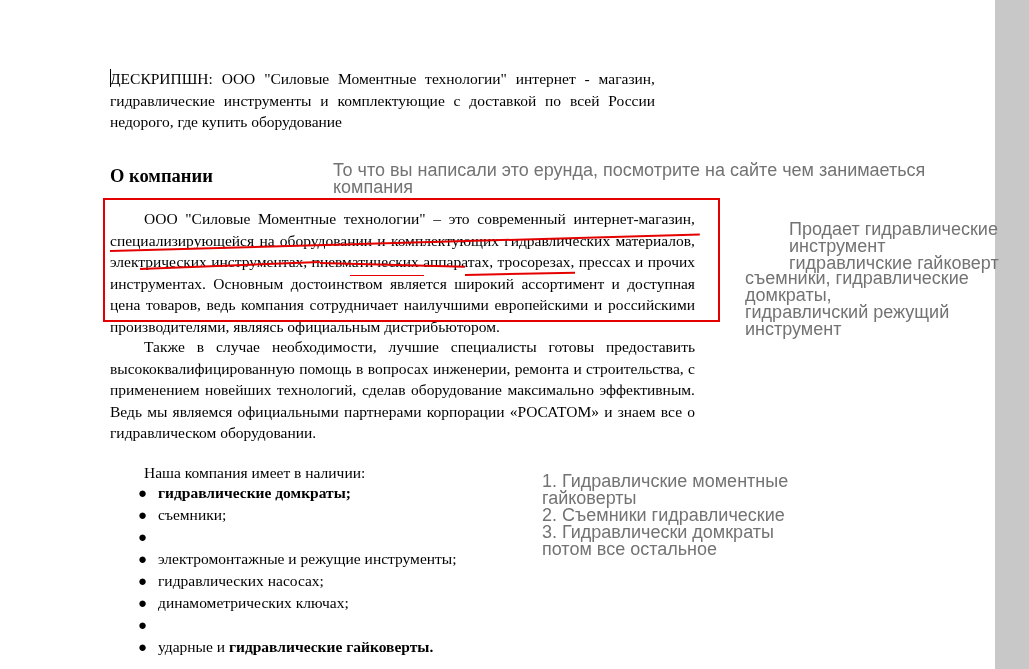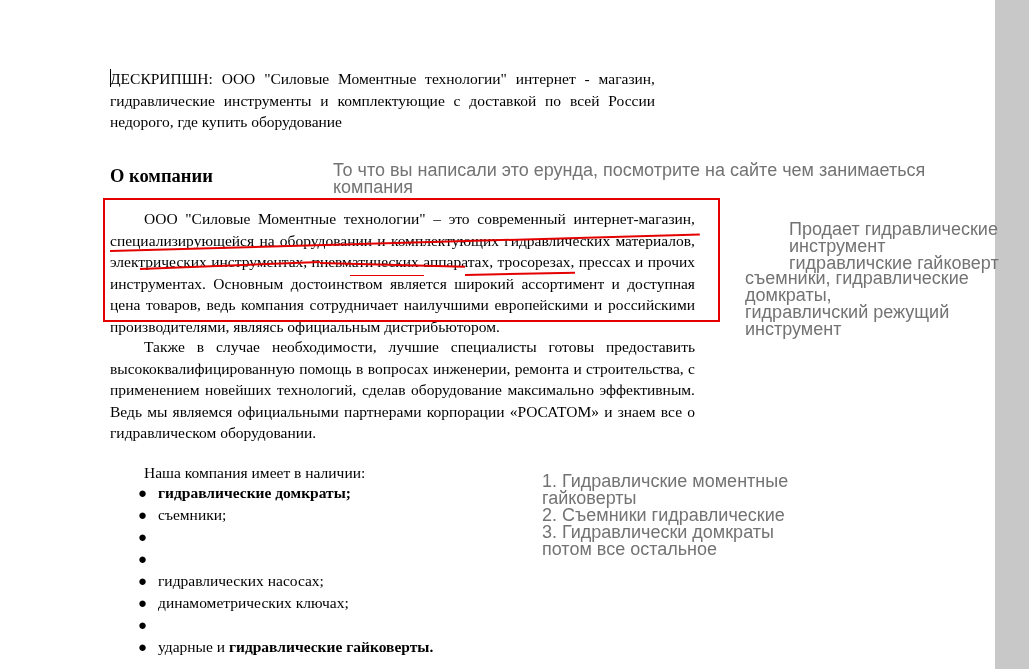--- a/index.html
+++ b/index.html
@@ -198,21 +198,21 @@
     <div class="para" id="body1">ООО "Силовые Моментные технологии" – это современный интернет-магазин, специализирующейся на оборудовании и комплектующих гидравлических материалов, электрических инструментах, пневматических аппаратах, тросорезах, прессах и прочих инструментах. Основным достоинством является широкий ассортимент и доступная цена товаров, ведь компания сотрудничает наилучшими европейскими и российскими производителями, являясь официальным дистрибьютором.</div>
 
     <div class="para" id="listintro">Наша компания имеет в наличии:</div>
 
     <div class="para" id="body2">Также в случае необходимости, лучшие специалисты готовы предоставить высококвалифицированную помощь в вопросах инженерии, ремонта и строительства, с применением новейших технологий, сделав оборудование максимально эффективным. Ведь мы являемся официальными партнерами корпорации «РОСАТОМ» и знаем все о гидравлическом оборудовании.</div>
 
     <ul id="bullets">
       <li><span class="bul">●</span><b>гидравлические домкраты;</b></li>
       <li><span class="bul">●</span><span>съемники;</span></li>
       <li><span class="bul">●</span></li>
-      <li><span class="bul">●</span></li>
+      <li><span class="bul">●</span><span>электромонтажные и режущие инструменты;</span></li>
       <li><span class="bul">●</span><span>гидравлических насосах;</span></li>
       <li><span class="bul">●</span><span>динамометрических ключах;</span></li>
       <li><span class="bul">●</span></li>
       <li><span class="bul">●</span><span>ударные и <b>гидравлические гайковерты.</b></span></li>
     </ul>
   </div>
 
   <div class="rect" id="box1"></div>
   <div class="strike" id="strike1"></div>
   <div class="strike" id="strike2"></div>

